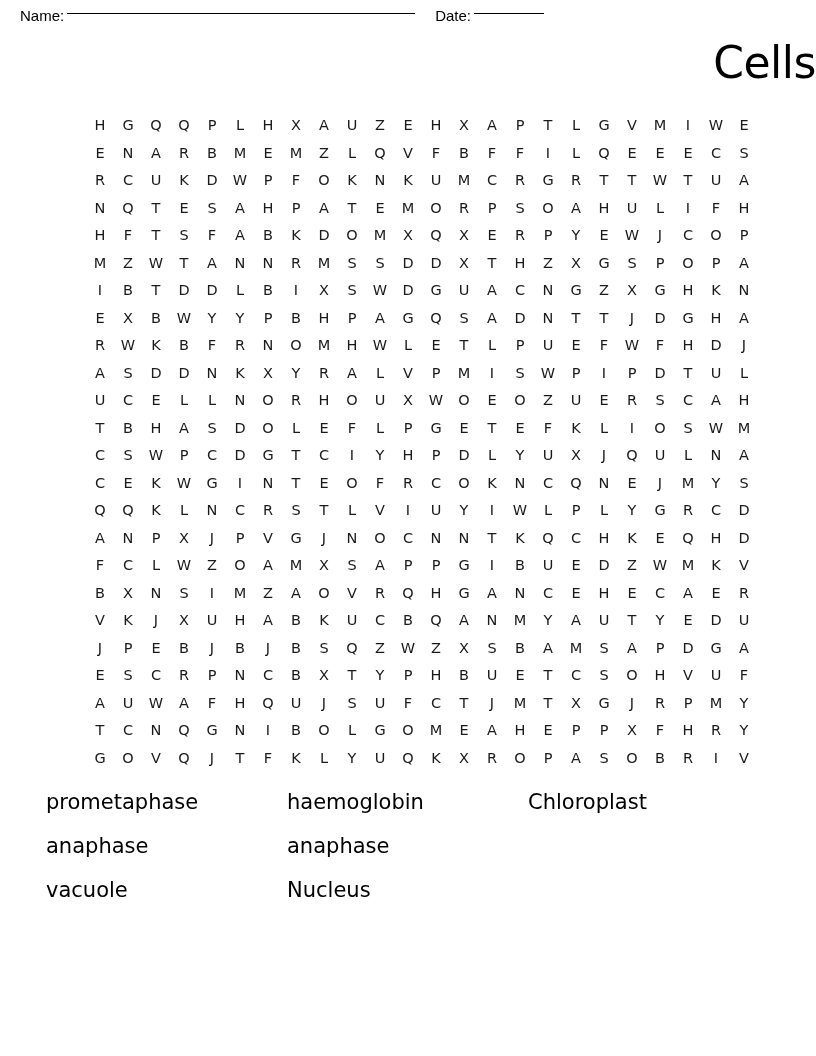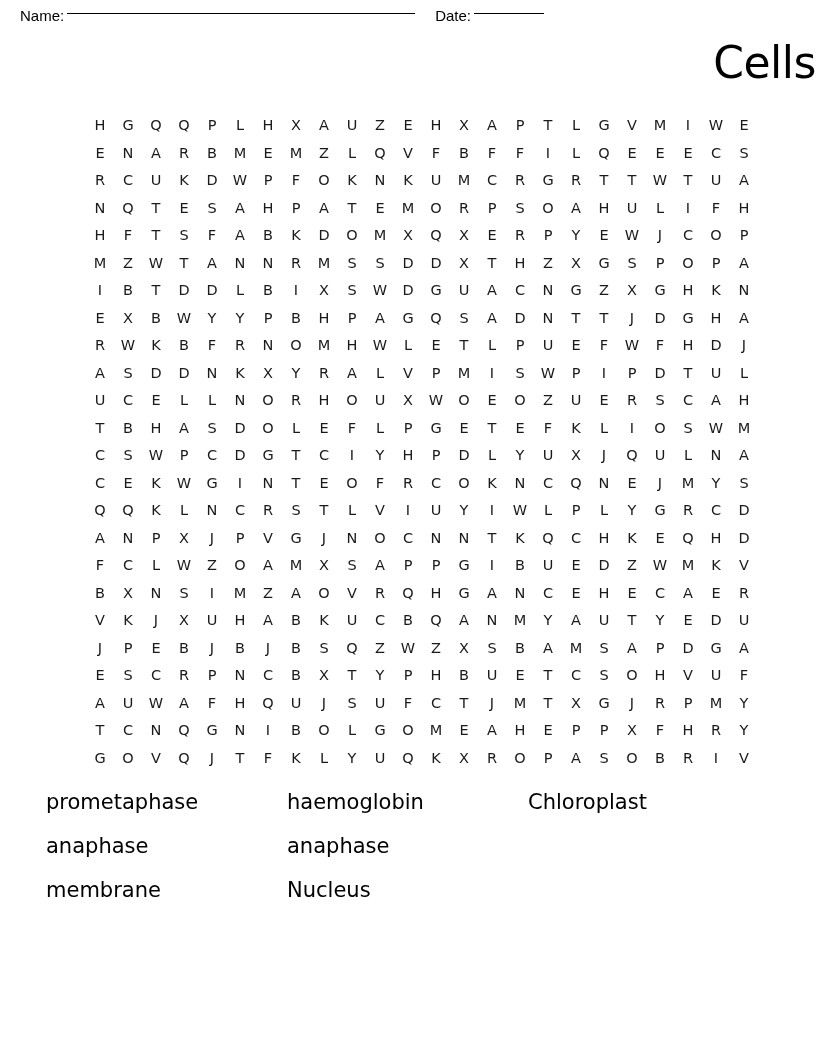--- a/index.html
+++ b/index.html
@@ -748,16 +748,16 @@
     <div class="word-row">
       <span class="word-cell">prometaphase</span>
       <span class="word-cell">haemoglobin</span>
       <span class="word-cell">Chloroplast</span>
     </div>
     <div class="word-row">
       <span class="word-cell">anaphase</span>
       <span class="word-cell">anaphase</span>
     </div>
     <div class="word-row">
-      <span class="word-cell">membrane</span>
+      <span class="word-cell">vacuole</span>
       <span class="word-cell">Nucleus</span>
     </div>
   </div>
 
 </body></html>

